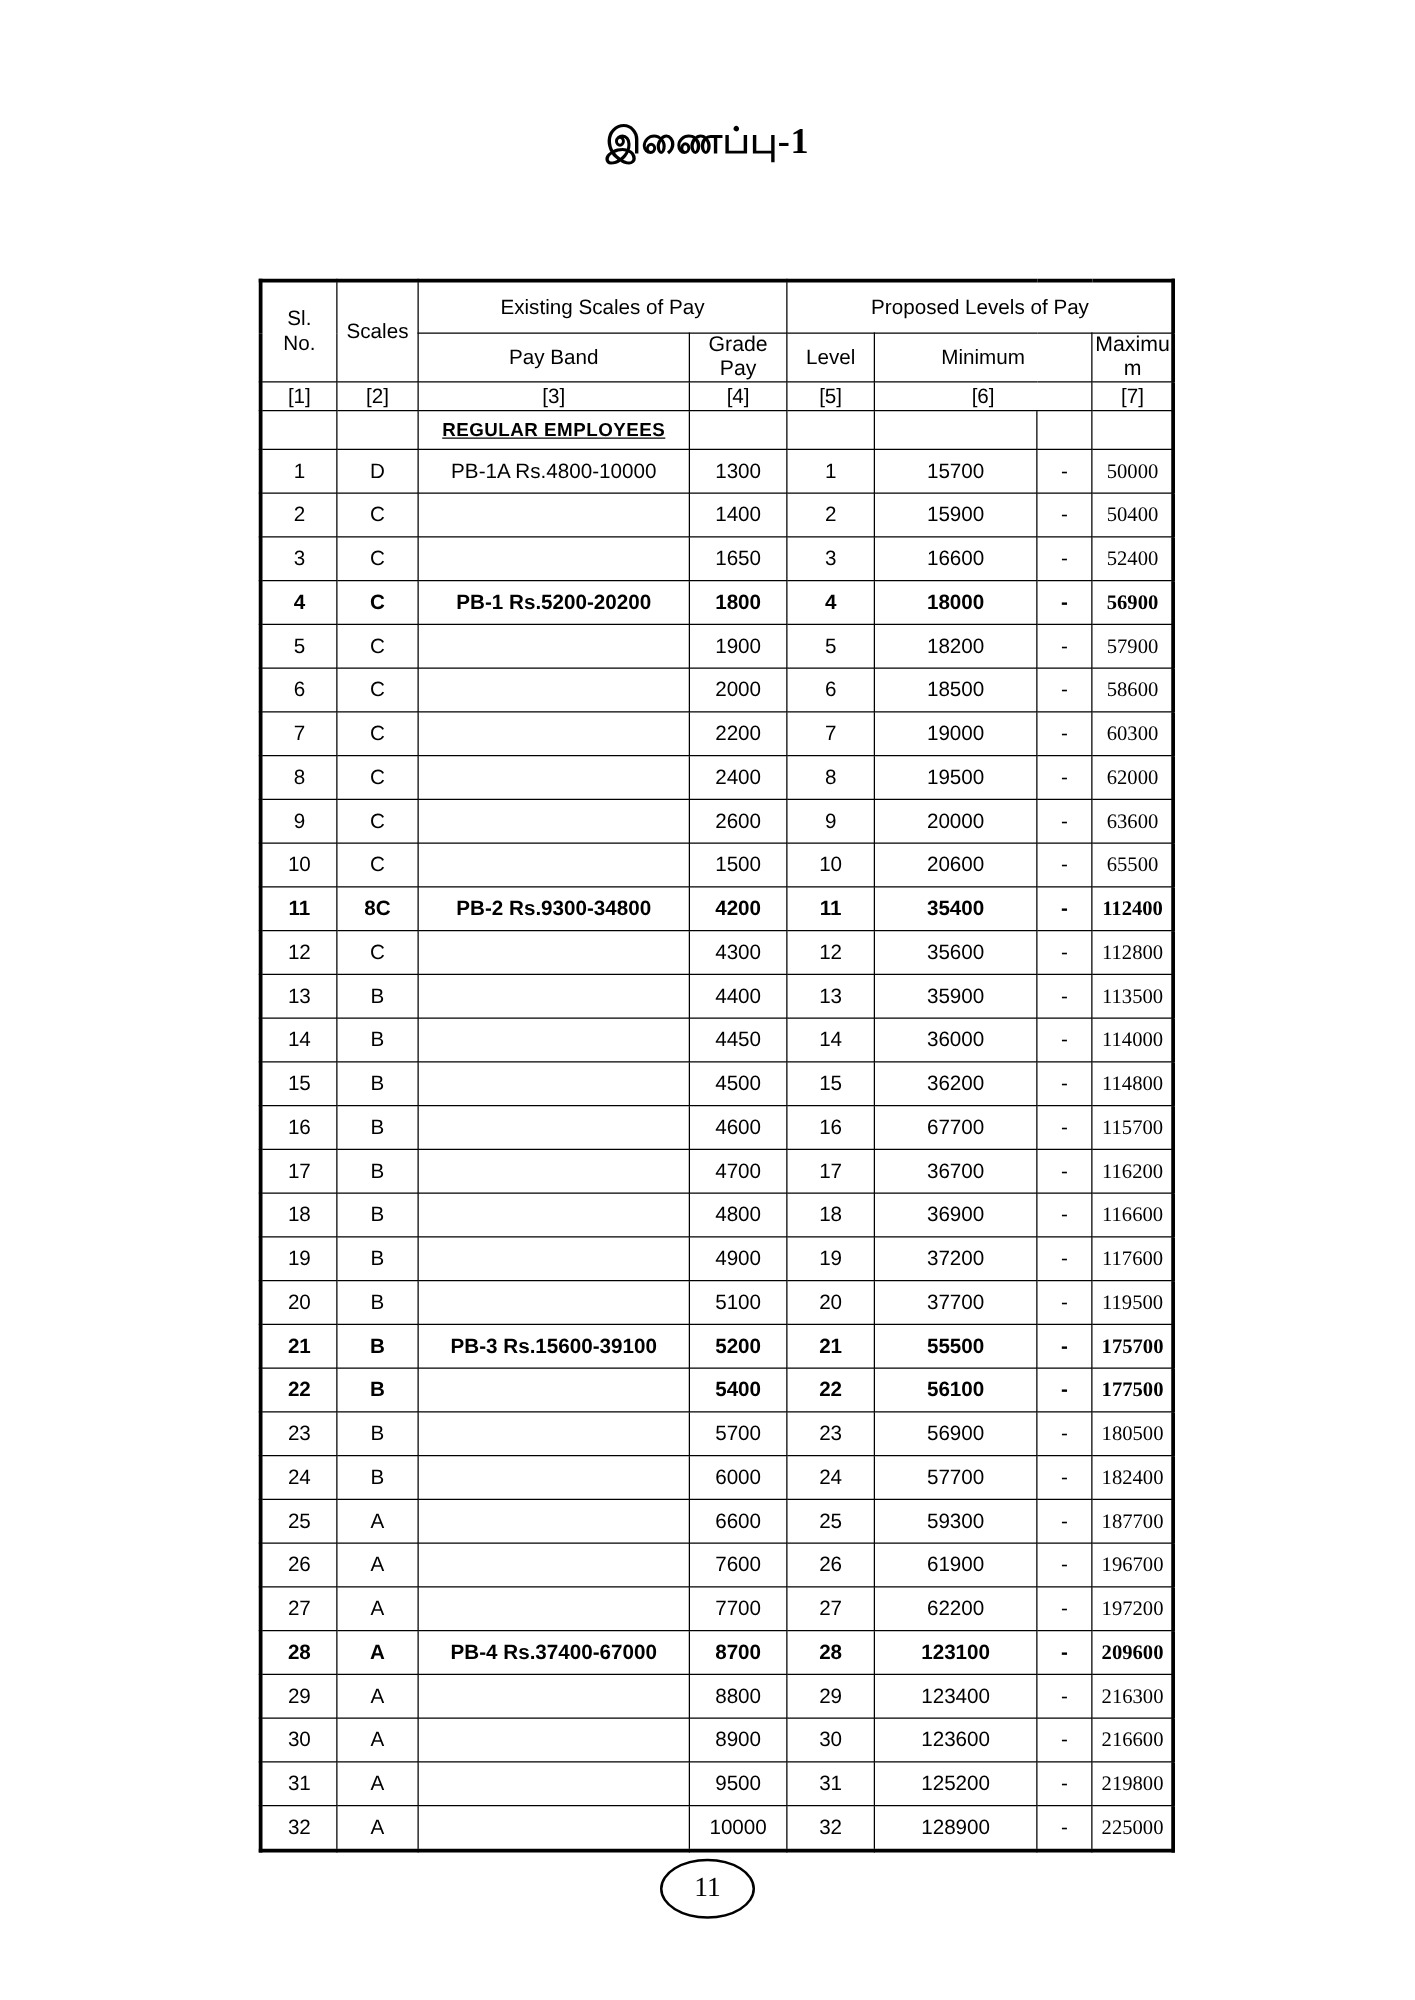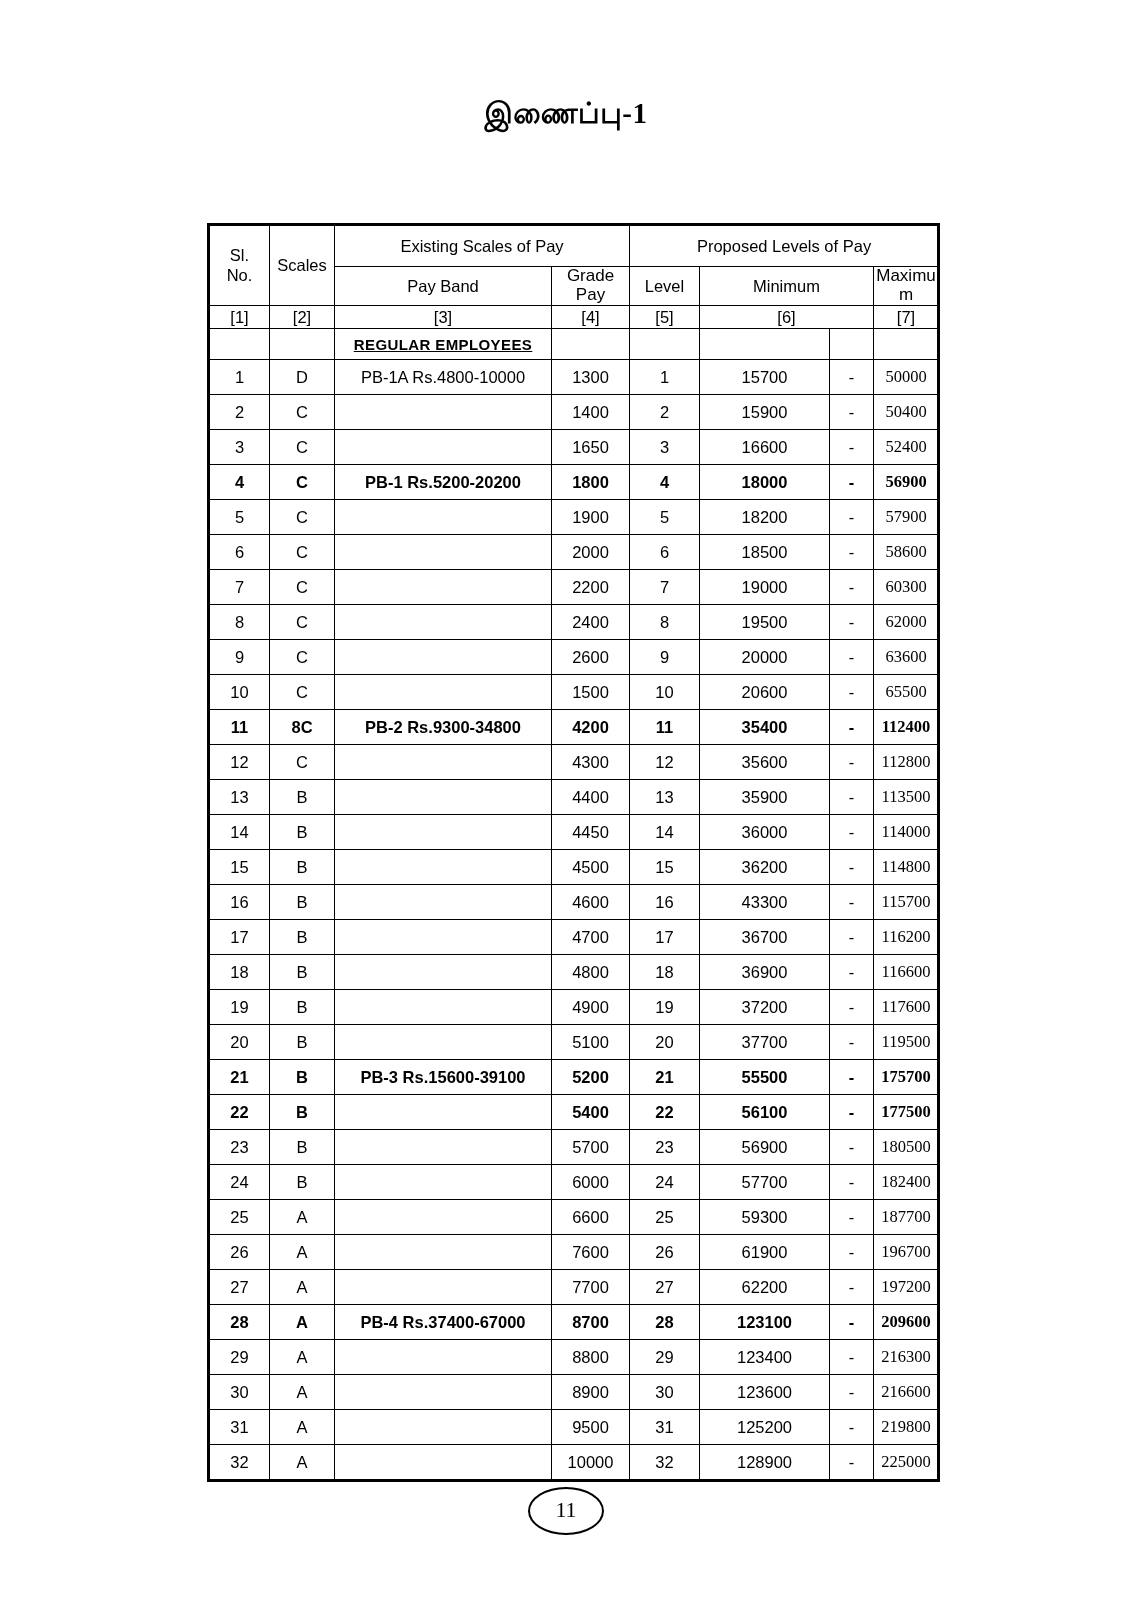--- a/index.html
+++ b/index.html
@@ -376,21 +376,21 @@
             <td class="cell-min">36200</td>
             <td class="cell-dash">-</td>
             <td class="cell-max">114800</td>
           </tr>
           <tr class="data-row">
             <td>16</td>
             <td>B</td>
             <td class="cell-pb"></td>
             <td>4600</td>
             <td class="lvl">16</td>
-            <td class="cell-min">43300</td>
+            <td class="cell-min">67700</td>
             <td class="cell-dash">-</td>
             <td class="cell-max">115700</td>
           </tr>
           <tr class="data-row">
             <td>17</td>
             <td>B</td>
             <td class="cell-pb"></td>
             <td>4700</td>
             <td class="lvl">17</td>
             <td class="cell-min">36700</td>

